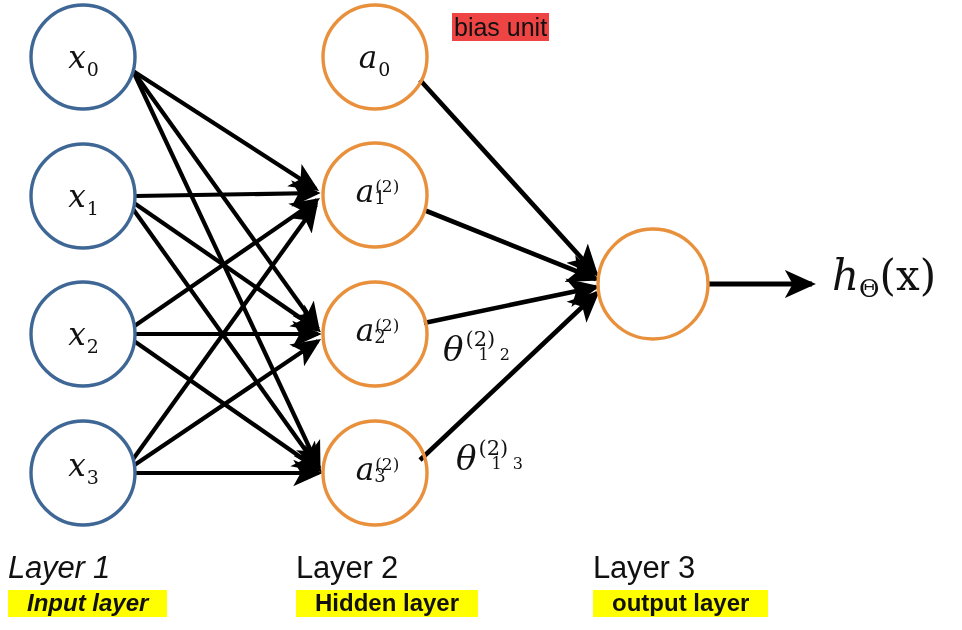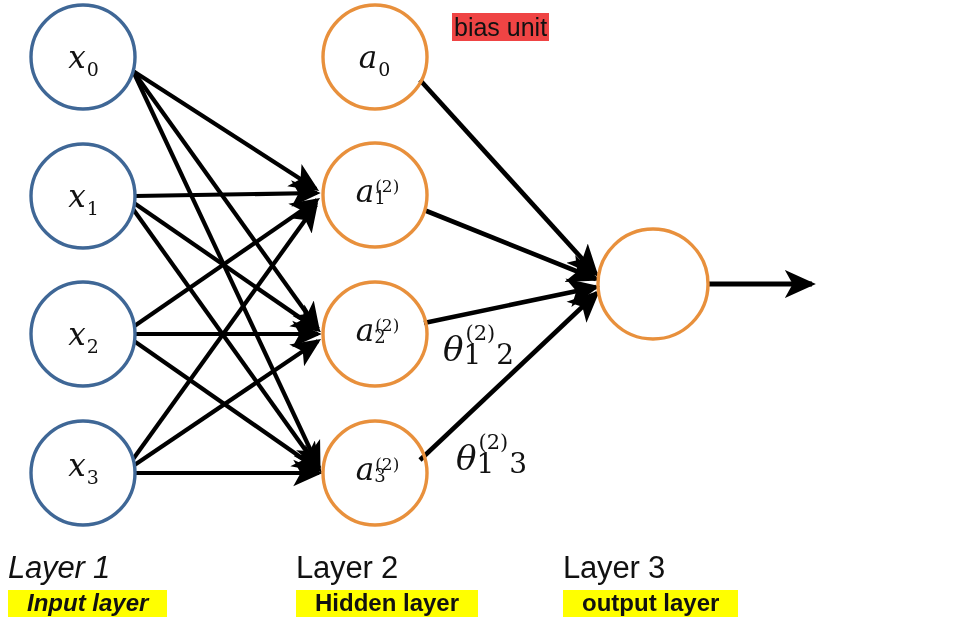--- a/index.html
+++ b/index.html
@@ -61,21 +61,21 @@
     position:relative;
     top:0px;
     text-align:left;
     vertical-align:middle;
     width:34px;
   }
   .theta-label .idx .sup{
     display:block;font-size:21px;position:relative;top:-9px;left:2px;
   }
   .theta-label .idx .sb{
-    display:block;font-size:28px;position:relative;top:-12px;left:0px;
+    display:block;font-size:16px;position:relative;top:-12px;left:15px;
     letter-spacing:3px;
     text-align:right;
   }
 
   
   #hypothesis{
     position:absolute;
     font-family:"DejaVu Serif", serif;
     color:#111111;
     white-space:nowrap;
@@ -213,27 +213,30 @@
     <span class="hl">bias unit</span>
   </div>
 
   <div class="theta-label" style="left:443px;top:332px;">
     <span class="th">θ</span><span class="idx"><span class="sup">(2)</span><span class="sb">1 2</span></span>
   </div>
   <div class="theta-label" style="left:456px;top:441px;">
     <span class="th">θ</span><span class="idx"><span class="sup">(2)</span><span class="sb">1 3</span></span>
   </div>
 
+  <div id="hypothesis" style="left:832px;top:255px;">
+    <span class="hh">h</span><span class="thetasub">Θ</span><span class="paren">(x)</span>
+  </div>
 
   <div class="layer-caption" style="left:8px;top:551px;font-style:italic;">
     <span class="title">Layer 1</span>
     <span class="sublabel">Input layer</span>
   </div>
   <div class="layer-caption" style="left:296px;top:551px;">
     <span class="title">Layer 2</span>
     <span class="sublabel">Hidden layer</span>
   </div>
-  <div class="layer-caption" style="left:563px;top:551px;">
+  <div class="layer-caption" style="left:593px;top:551px;">
     <span class="title">Layer 3</span>
     <span class="sublabel">output layer</span>
   </div>
 
 </div>
 
 </body></html>

